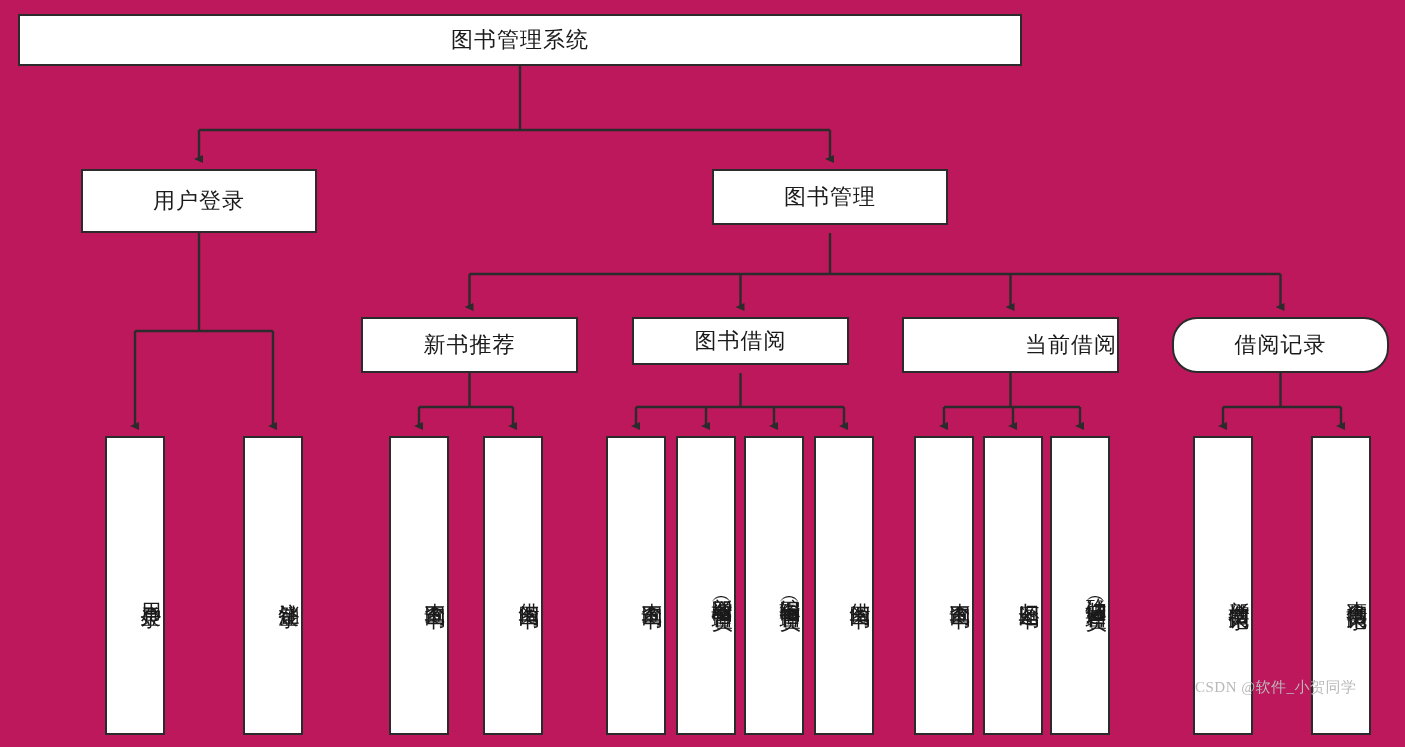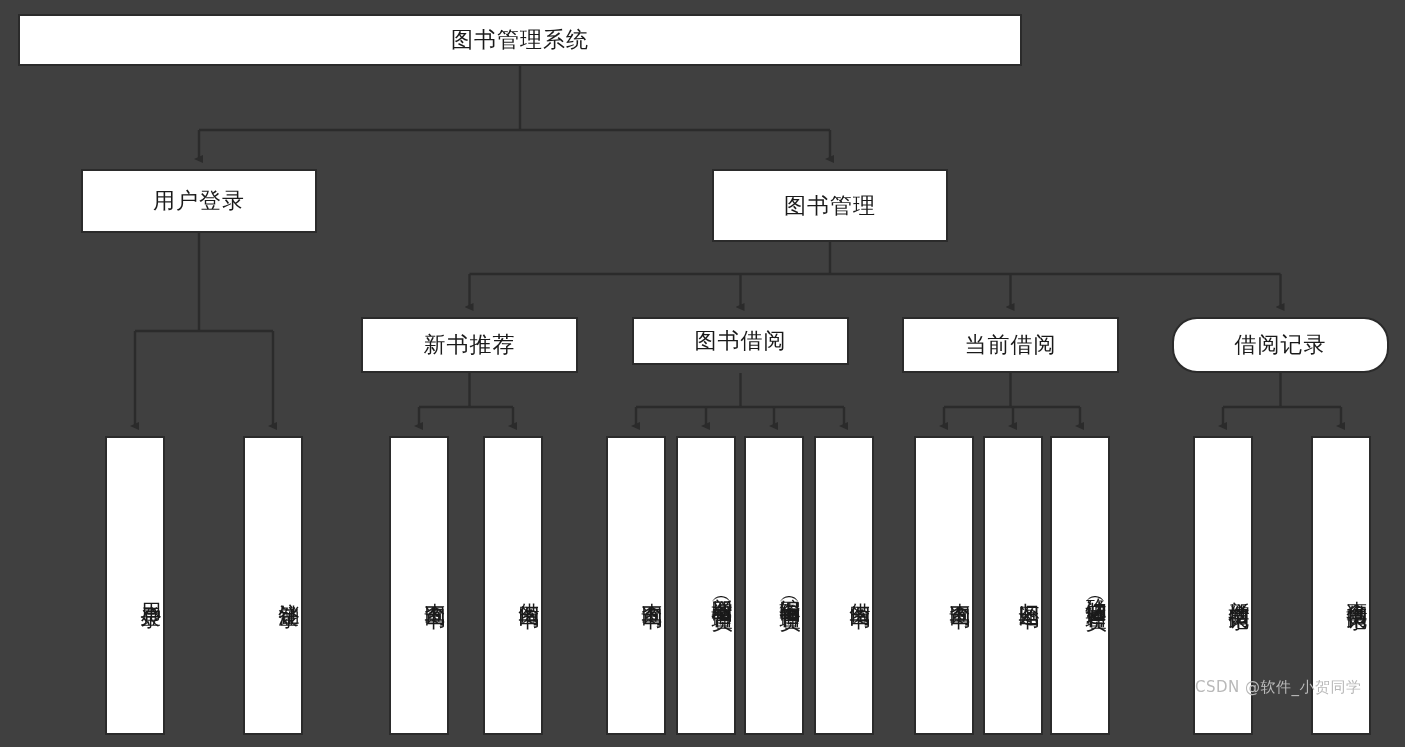--- a/index.html
+++ b/index.html
@@ -7,21 +7,21 @@
     padding: 0;
     background: #ffffff;
   }
   body {
     font-family: "DejaVu Sans", "Liberation Sans", sans-serif;
   }
   #canvas {
     position: relative;
     width: 1405px;
     height: 747px;
-    background: #404040;
+    background: #be185d;
     overflow: hidden;
   }
   #edges {
     position: absolute;
     left: 0;
     top: 0;
     width: 1405px;
     height: 747px;
   }
   .node {
@@ -107,30 +107,30 @@
         <path d="M1341,407 L1341,426" marker-end="url(#arrow)"></path>
       </g>
   </svg>
   <div id="node-layer">
       <div class="node horiz" style="left: 18px; top: 14px; width: 1004px; height: 52px;">
         <span class="txt">图书管理系统</span>
       </div>
       <div class="node horiz" style="left: 81px; top: 169px; width: 236px; height: 64px;">
         <span class="txt">用户登录</span>
       </div>
-      <div class="node horiz" style="left: 712px; top: 169px; width: 236px; height: 73px;">
+      <div class="node horiz" style="left: 712px; top: 169px; width: 236px; height: 56px;">
         <span class="txt">图书管理</span>
       </div>
       <div class="node horiz" style="left: 361px; top: 317px; width: 217px; height: 56px;">
         <span class="txt">新书推荐</span>
       </div>
       <div class="node horiz" style="left: 632px; top: 317px; width: 217px; height: 48px;">
         <span class="txt">图书借阅</span>
       </div>
-      <div class="node horiz" style="left: 902px; top: 317px; width: 217px; height: 56px;">
+      <div class="node horiz" style="left: 902px; top: 317px; width: 217px; height: 56px; justify-content: flex-end;">
         <span class="txt">当前借阅</span>
       </div>
       <div class="node horiz" style="left: 1172px; top: 317px; width: 217px; height: 56px; border-radius: 25px;">
         <span class="txt">借阅记录</span>
       </div>
       <div class="node vert" style="left: 105px; top: 436px; width: 60px; height: 299px;">
         <span class="txt">用户登录</span>
       </div>
       <div class="node vert" style="left: 243px; top: 436px; width: 60px; height: 299px;">
         <span class="txt">注销登录</span>
@@ -162,14 +162,14 @@
       <div class="node vert" style="left: 1050px; top: 436px; width: 60px; height: 299px;">
         <span class="txt">确认归还（管理员）</span>
       </div>
       <div class="node vert" style="left: 1193px; top: 436px; width: 60px; height: 299px;">
         <span class="txt">新增借阅记录</span>
       </div>
       <div class="node vert" style="left: 1311px; top: 436px; width: 60px; height: 299px;">
         <span class="txt">查询借阅记录</span>
       </div>
     </div>
-  <div class="watermark" style="left: 1195px; top: 678px;">CSDN @软件_小贺同学</div>
+  <div class="watermark" style="left: 1195px; top: 678px; font-family: Liberation Serif, serif;">CSDN @软件_小贺同学</div>
 </div>
 
 </body></html>

